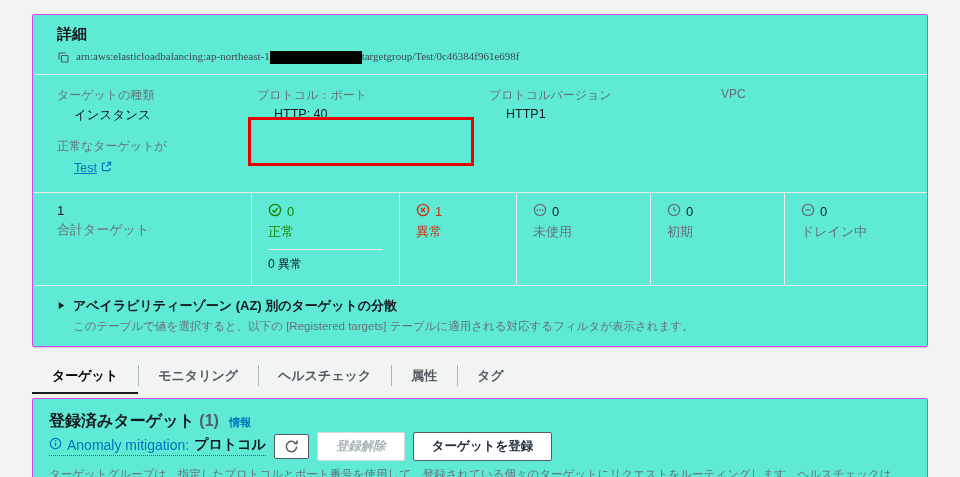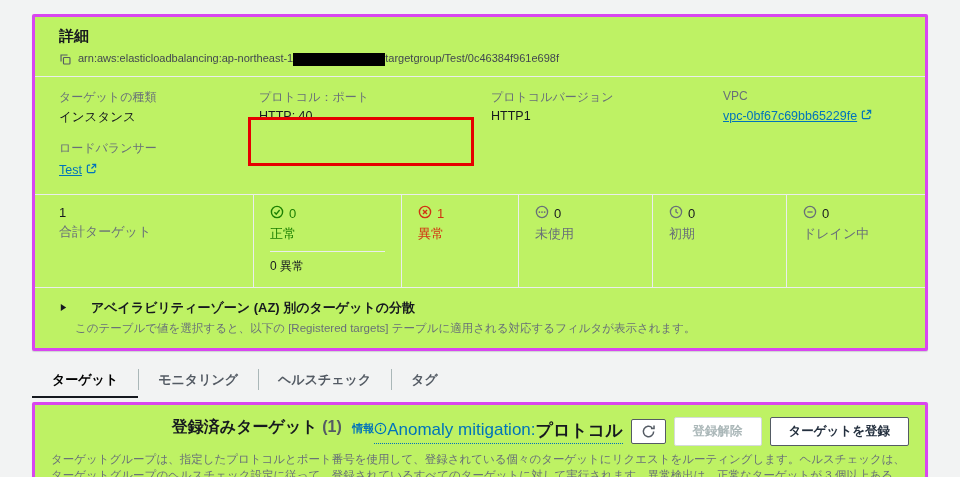--- a/index.html
+++ b/index.html
@@ -6,46 +6,46 @@
   html,body { width: 960px; height: 477px; }
   body {
     font-family: "Liberation Sans", "DejaVu Sans", sans-serif;
     background: #f2f3f3;
     color: #16191f;
     overflow: hidden;
   }
   .page { position: relative; width: 960px; height: 477px; }
 
   .card {
-    background: #bef264;
-    border: 3px solid #d946ef;
+    background: #5eead4;
+    border: 1px solid #d946ef;
     border-radius: 2px;
     box-shadow: 0 1px 1px 0 rgba(0,28,36,.15);
     margin: 0 32px;
   }
   #details-card { margin-top: 14px; }
 
   
   .card-head { padding: 10px 24px 10px 24px; border-bottom: 1px solid #eaeded; }
   .card-title { font-size: 15px; font-weight: bold; color: #16191f; }
-  .arn-row { display: flex; align-items: flex-end; gap: 6px; margin-top: 6px; }
+  .arn-row { display: flex; align-items: flex-end; gap: 6px; margin-top: 6px; font-family: Liberation Serif, serif; }
   .arn-text { font-size: 11px; color: #414750; white-space: nowrap; }
   .redaction { display: inline-block; width: 92px; height: 13px; background: #000; vertical-align: middle; }
   .icon-btn { background: none; border: none; cursor: pointer; display: inline-flex; align-items: center; }
 
   
   .fields {
     display: grid;
     grid-template-columns: 200px 232px 232px 1fr;
     grid-auto-rows: min-content;
     row-gap: 14px;
     padding: 12px 24px 16px 24px;
   }
   .field-label { font-size: 12px; color: #687078; margin-bottom: 3px; }
-  .field-value { font-size: 12.5px; color: #16191f; }
+  .field-value { font-size: 12.5px; color: #16191f; margin-left: 17px; }
   .link { color: #0073bb; text-decoration: none; cursor: pointer; }
   .link.u { text-decoration: underline; }
   .ext-link { display: inline-flex; align-items: center; gap: 4px; font-size: 12.5px; }
 
   
   .stats { display: flex; border-top: 1px solid #eaeded; }
   .stat { padding: 10px 16px 12px 16px; border-left: 1px solid #eaeded; }
   .stat:first-child { border-left: none; padding-left: 24px; flex: 0 0 218px; }
   .stat:nth-child(2) { flex: 0 0 148px; }
   .stat:nth-child(3) { flex: 0 0 117px; }
@@ -54,43 +54,43 @@
   .stat:nth-child(6) { flex: 1; }
   .stat-value { font-size: 13px; display: flex; align-items: center; gap: 5px; color: #16191f; }
   .stat-label { font-size: 13px; color: #687078; margin-top: 3px; }
   .stat.green .stat-value, .stat.green .stat-label { color: #1d8102; }
   .stat.red .stat-value, .stat.red .stat-label { color: #d13212; }
   .stat-sub-rule { border: none; border-top: 1px solid #eaeded; margin: 8px 0 6px 0; }
   .stat-sub { font-size: 12px; color: #16191f; }
 
   
   .az { border-top: 1px solid #eaeded; padding: 11px 24px 12px 24px; }
-  .az-title { display: flex; align-items: center; gap: 23px; font-size: 13px; font-weight: bold; color: #16191f; cursor: pointer; }
+  .az-title { display: flex; align-items: center; gap: 7px; font-size: 13px; font-weight: bold; color: #16191f; cursor: pointer; }
   .az-desc { font-size: 11.5px; color: #687078; margin-top: 4px; margin-left: 16px; }
 
   
   .tabs { display: flex; margin: 14px 0 0 32px; align-items: stretch; }
   .tab { font-size: 13px; font-weight: bold; color: #545b64; padding: 6px 20px 9px 20px; cursor: pointer; position: relative; }
   .tab + .tab::before { content: ""; position: absolute; left: 0; top: 4px; bottom: 8px; width: 1px; background: #aab7b8; }
   .tab.active { color: #000000; }
   .tab.active::after { content: ""; position: absolute; left: 0; right: 0; bottom: 0; height: 2px; background: #16191f; }
 
   
   #registered-card { margin-top: 4px; height: 156px; overflow: hidden; }
-  .reg-head { display: flex; justify-content: flex-end; align-items: flex-start; padding: 12px 16px 0 16px; }
+  .reg-head { display: flex; justify-content: flex-end; align-items: flex-start; padding: 12px 16px 0 16px; flex-direction: column; }
   .reg-title { font-size: 16px; font-weight: bold; color: #16191f; white-space: nowrap; }
   .reg-count { font-size: 16px; font-weight: bold; color: #545b64; }
   .info-link { font-size: 11px; margin-left: 6px; font-weight: bold; }
   .reg-actions { display: flex; align-items: center; gap: 8px; white-space: nowrap; }
-  .anomaly-link { display: inline-flex; align-items: center; font-size: 17px; border-bottom: 1px dotted #0073bb; padding-bottom: 1px; cursor: pointer; }
+  .anomaly-link { display: inline-flex; align-items: center; gap: 5px; font-size: 14px; border-bottom: 1px dotted #0073bb; padding-bottom: 1px; cursor: pointer; }
   .anomaly-link .al-label { color: #0073bb; }
   .anomaly-link .al-value { color: #16191f; font-weight: bold; }
   .btn { font-size: 12.5px; font-weight: bold; background: #fff; border-radius: 2px; padding: 5px 18px; cursor: pointer; font-family: inherit; }
   .btn.secondary { border: 1px solid #545b64; color: #232f3e; }
-  .btn.disabled { border: 1px solid #d5dbdb; color: #aab7b8; cursor: default; }
+  .btn.disabled { border: 1px solid #d5dbdb; color: #aab7b8; cursor: default; font-style: italic; }
   .btn.icon-only { padding: 4px 9px; border: 1px solid #545b64; line-height: 0; }
   .reg-desc { font-size: 11.5px; color: #687078; line-height: 16px; padding: 5px 16px 0 16px; }
 
   
   .red-annotation {
     position: absolute; left: 248px; top: 103px; width: 226px; height: 49px;
     border: 3px solid #e60000; z-index: 20; pointer-events: none;
   }
 </style>
 </head>
@@ -120,31 +120,23 @@
       <div>
         <div class="field-label">プロトコル：ポート</div>
         <div class="field-value">HTTP: 40</div>
       </div>
       <div>
         <div class="field-label">プロトコルバージョン</div>
         <div class="field-value">HTTP1</div>
       </div>
       <div>
         <div class="field-label">VPC</div>
-        <div class="field-value ext-link">
-          <span class="link u">vpc-0bf67c69bb65229fe</span>
-          <span><svg width="11" height="11" viewBox="0 0 16 16" fill="none" stroke="#0073bb" stroke-width="1.7">
-                <path d="M6 3H3.5A1.5 1.5 0 0 0 2 4.5v8A1.5 1.5 0 0 0 3.5 14h8a1.5 1.5 0 0 0 1.5-1.5V10"></path>
-                <path d="M9 2h5v5"></path>
-                <path d="M14 2L8 8"></path>
-              </svg></span>
-        </div>
-      </div>
-      <div>
-        <div class="field-label">ロードバランサー</div>
+      </div>
+      <div>
+        <div class="field-label">正常なターゲットが</div>
         <div class="field-value ext-link">
           <span class="link u">Test</span>
           <span><svg width="11" height="11" viewBox="0 0 16 16" fill="none" stroke="#0073bb" stroke-width="1.7">
                 <path d="M6 3H3.5A1.5 1.5 0 0 0 2 4.5v8A1.5 1.5 0 0 0 3.5 14h8a1.5 1.5 0 0 0 1.5-1.5V10"></path>
                 <path d="M9 2h5v5"></path>
                 <path d="M14 2L8 8"></path>
               </svg></span>
         </div>
       </div>
     </div>
@@ -220,20 +212,21 @@
       <div class="az-desc">このテーブルで値を選択すると、以下の [Registered targets] テーブルに適用される対応するフィルタが表示されます。</div>
     </div>
   </section>
 
   <div class="red-annotation"></div>
 
   <nav class="tabs">
     <div class="tab active">ターゲット</div>
     <div class="tab">モニタリング</div>
     <div class="tab">ヘルスチェック</div>
+    <div class="tab">属性</div>
     <div class="tab">タグ</div>
   </nav>
 
   <section class="card" id="registered-card">
     <div class="reg-head">
       <div>
         <span class="reg-title">登録済みターゲット</span>
         <span class="reg-count">(1)</span>
         <span class="link info-link">情報</span>
       </div>

